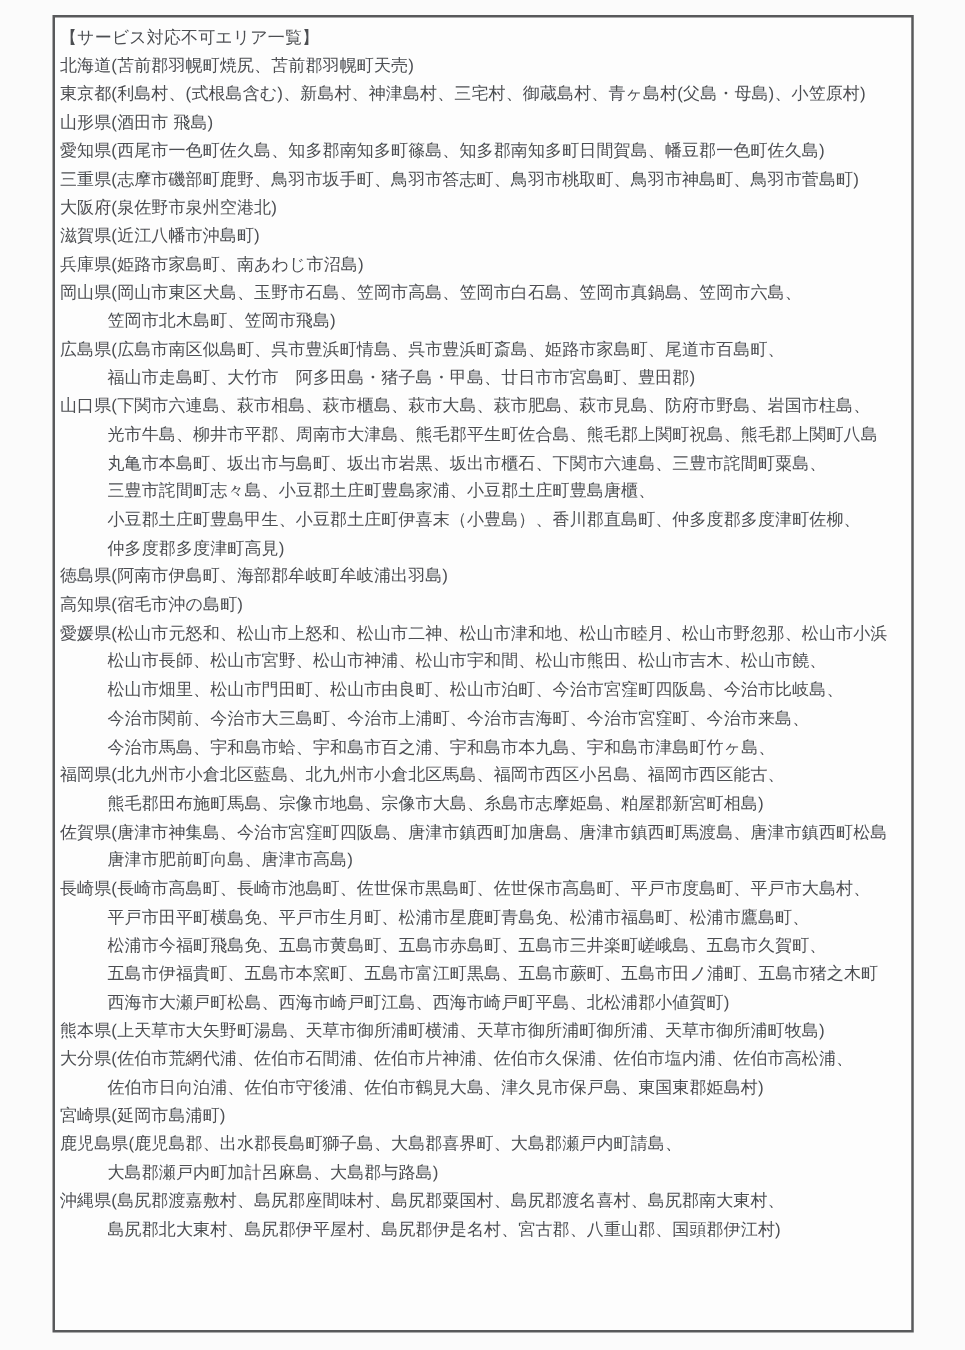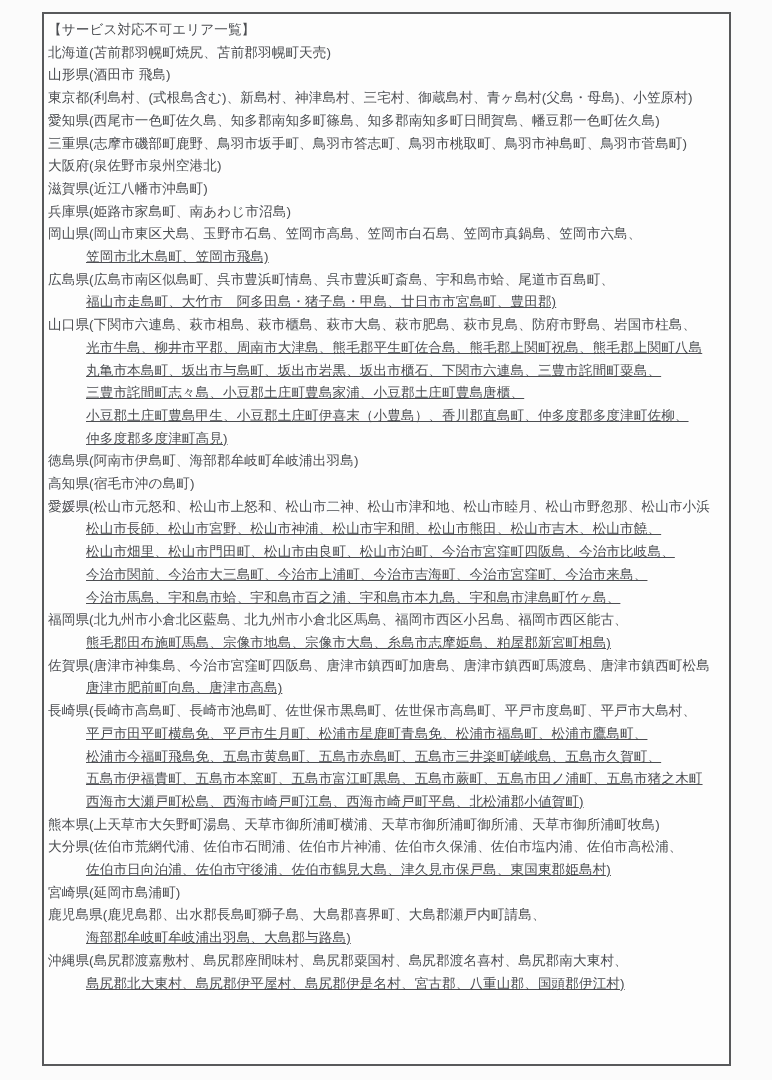--- a/index.html
+++ b/index.html
@@ -23,41 +23,41 @@
     padding: 5px 6px 0 4px;
     overflow: hidden;
   }
   .line {
     font-size: 13.6px;
     line-height: 22.7px;
     color: var(--text, #4c4e52);
     white-space: nowrap;
     letter-spacing: 0.1px;
   }
-  .line.indent { padding-left: 38px; text-decoration: underline; }
+  .line.indent { padding-left: 38px; }
   .title { font-weight: normal; }
 </style>
 </head>
 <body style="--text: #4c4e52; --border: #58595b; --bg: #fbfbfb;">
 
 <div class="page">
   <div class="area-box">
     <div class="line title">【サービス対応不可エリア一覧】</div>
     <div>
         <div class="line">北海道(苫前郡羽幌町焼尻、苫前郡羽幌町天売)</div>
+        <div class="line">東京都(利島村、(式根島含む)、新島村、神津島村、三宅村、御蔵島村、青ヶ島村(父島・母島)、小笠原村)</div>
         <div class="line">山形県(酒田市 飛島)</div>
-        <div class="line">東京都(利島村、(式根島含む)、新島村、神津島村、三宅村、御蔵島村、青ヶ島村(父島・母島)、小笠原村)</div>
         <div class="line">愛知県(西尾市一色町佐久島、知多郡南知多町篠島、知多郡南知多町日間賀島、幡豆郡一色町佐久島)</div>
         <div class="line">三重県(志摩市磯部町鹿野、鳥羽市坂手町、鳥羽市答志町、鳥羽市桃取町、鳥羽市神島町、鳥羽市菅島町)</div>
         <div class="line">大阪府(泉佐野市泉州空港北)</div>
         <div class="line">滋賀県(近江八幡市沖島町)</div>
         <div class="line">兵庫県(姫路市家島町、南あわじ市沼島)</div>
         <div class="line">岡山県(岡山市東区犬島、玉野市石島、笠岡市高島、笠岡市白石島、笠岡市真鍋島、笠岡市六島、</div>
         <div class="line indent">笠岡市北木島町、笠岡市飛島)</div>
-        <div class="line">広島県(広島市南区似島町、呉市豊浜町情島、呉市豊浜町斎島、宇和島市蛤、尾道市百島町、</div>
+        <div class="line">広島県(広島市南区似島町、呉市豊浜町情島、呉市豊浜町斎島、姫路市家島町、尾道市百島町、</div>
         <div class="line indent">福山市走島町、大竹市　阿多田島・猪子島・甲島、廿日市市宮島町、豊田郡)</div>
         <div class="line">山口県(下関市六連島、萩市相島、萩市櫃島、萩市大島、萩市肥島、萩市見島、防府市野島、岩国市柱島、</div>
         <div class="line indent">光市牛島、柳井市平郡、周南市大津島、熊毛郡平生町佐合島、熊毛郡上関町祝島、熊毛郡上関町八島</div>
         <div class="line indent">丸亀市本島町、坂出市与島町、坂出市岩黒、坂出市櫃石、下関市六連島、三豊市詫間町粟島、</div>
         <div class="line indent">三豊市詫間町志々島、小豆郡土庄町豊島家浦、小豆郡土庄町豊島唐櫃、</div>
         <div class="line indent">小豆郡土庄町豊島甲生、小豆郡土庄町伊喜末（小豊島）、香川郡直島町、仲多度郡多度津町佐柳、</div>
         <div class="line indent">仲多度郡多度津町高見)</div>
         <div class="line">徳島県(阿南市伊島町、海部郡牟岐町牟岐浦出羽島)</div>
         <div class="line">高知県(宿毛市沖の島町)</div>
         <div class="line">愛媛県(松山市元怒和、松山市上怒和、松山市二神、松山市津和地、松山市睦月、松山市野忽那、松山市小浜</div>
@@ -72,18 +72,18 @@
         <div class="line">長崎県(長崎市高島町、長崎市池島町、佐世保市黒島町、佐世保市高島町、平戸市度島町、平戸市大島村、</div>
         <div class="line indent">平戸市田平町横島免、平戸市生月町、松浦市星鹿町青島免、松浦市福島町、松浦市鷹島町、</div>
         <div class="line indent">松浦市今福町飛島免、五島市黄島町、五島市赤島町、五島市三井楽町嵯峨島、五島市久賀町、</div>
         <div class="line indent">五島市伊福貴町、五島市本窯町、五島市富江町黒島、五島市蕨町、五島市田ノ浦町、五島市猪之木町</div>
         <div class="line indent">西海市大瀬戸町松島、西海市崎戸町江島、西海市崎戸町平島、北松浦郡小値賀町)</div>
         <div class="line">熊本県(上天草市大矢野町湯島、天草市御所浦町横浦、天草市御所浦町御所浦、天草市御所浦町牧島)</div>
         <div class="line">大分県(佐伯市荒網代浦、佐伯市石間浦、佐伯市片神浦、佐伯市久保浦、佐伯市塩内浦、佐伯市高松浦、</div>
         <div class="line indent">佐伯市日向泊浦、佐伯市守後浦、佐伯市鶴見大島、津久見市保戸島、東国東郡姫島村)</div>
         <div class="line">宮崎県(延岡市島浦町)</div>
         <div class="line">鹿児島県(鹿児島郡、出水郡長島町獅子島、大島郡喜界町、大島郡瀬戸内町請島、</div>
-        <div class="line indent">海部郡牟岐町牟岐浦出羽島、大島郡与路島)</div>
+        <div class="line indent">大島郡瀬戸内町加計呂麻島、大島郡与路島)</div>
         <div class="line">沖縄県(島尻郡渡嘉敷村、島尻郡座間味村、島尻郡粟国村、島尻郡渡名喜村、島尻郡南大東村、</div>
         <div class="line indent">島尻郡北大東村、島尻郡伊平屋村、島尻郡伊是名村、宮古郡、八重山郡、国頭郡伊江村)</div>
       </div>
   </div>
 </div>
 
 </body></html>

